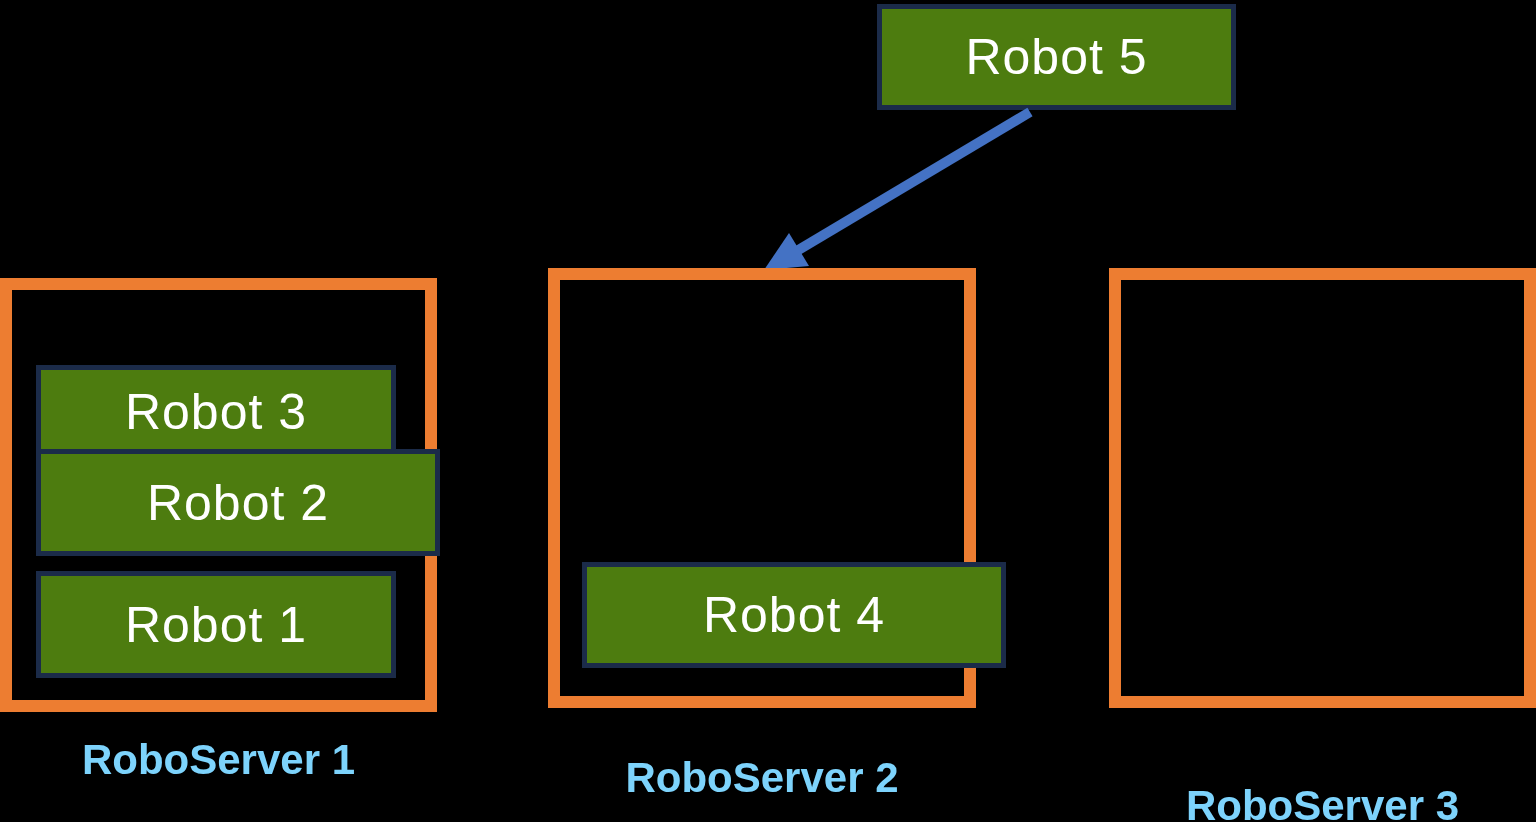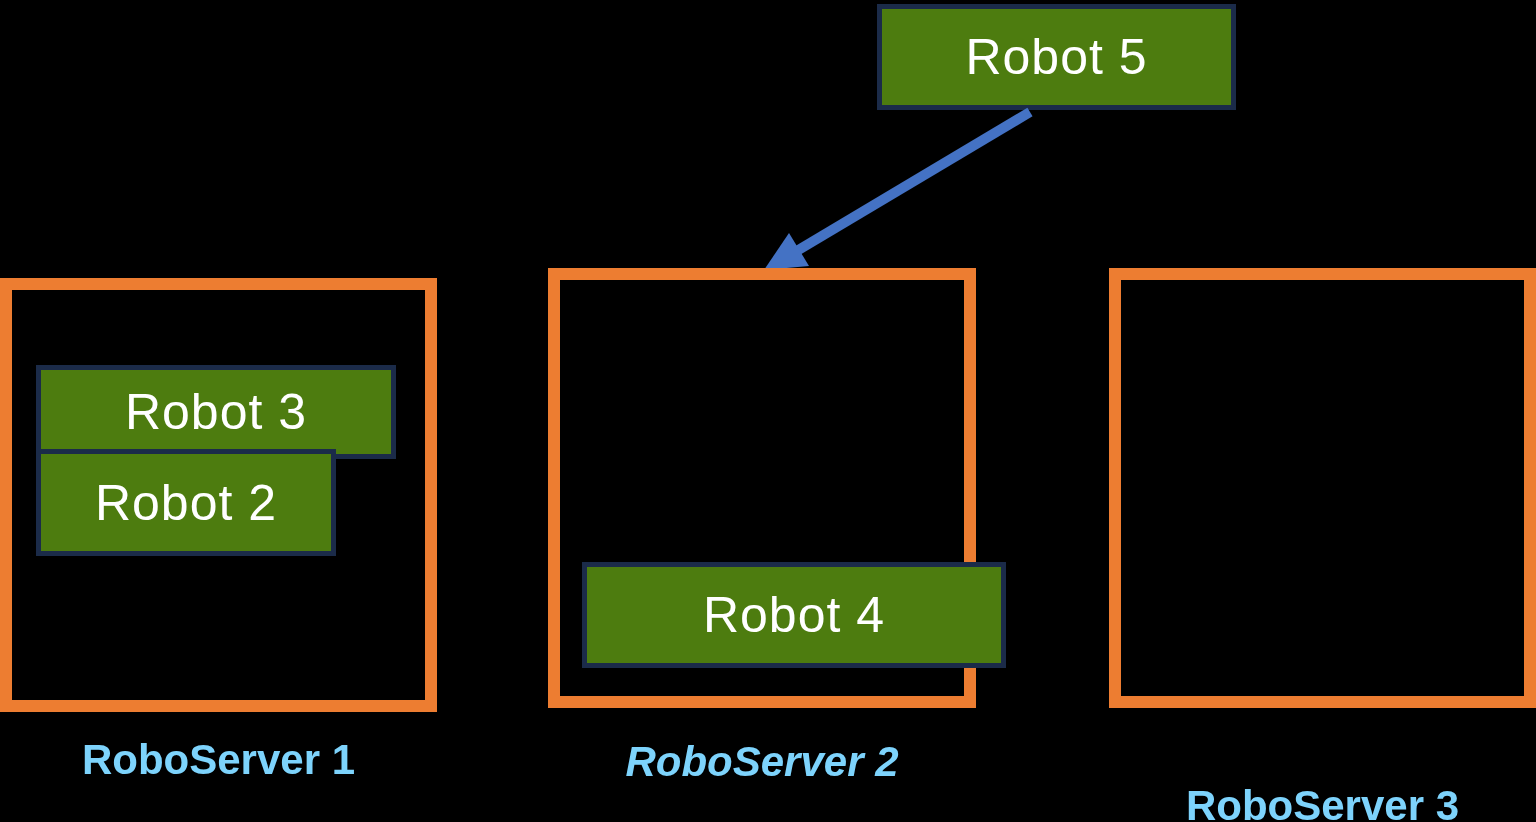--- a/index.html
+++ b/index.html
@@ -54,27 +54,27 @@
     width: 1536px;
     height: 822px;
     pointer-events: none;
   }
 
   
   #robot5   { left: 877px;  top: 4px;   width: 359px; height: 106px; }
 
   #server1  { left: 0px;    top: 278px; width: 437px; height: 434px; }
   #robot3   { left: 36px;   top: 317px; width: 360px; height: 94px; margin-top: 48px; }
-  #robot2   { left: 36px;   top: 449px; width: 300px; height: 107px; }
+  #robot2   { left: 36px;   top: 449px; width: 404px; height: 107px; }
   #robot1   { left: 36px;   top: 571px; width: 360px; height: 107px; }
   #label1   { left: 0px;    top: 736px; width: 437px; }
 
   #server2  { left: 548px;  top: 268px; width: 428px; height: 440px; }
   #robot4   { left: 582px;  top: 562px; width: 424px; height: 106px; }
-  #label2   { left: 548px;  top: 738px; width: 428px; font-style: italic; }
+  #label2   { left: 548px;  top: 754px; width: 428px; }
 
   #server3  { left: 1109px; top: 268px; width: 427px; height: 440px; }
   #label3   { left: 1109px; top: 738px; width: 427px; margin-top: 44px; }
 </style>
 </head>
 <body>
 
 <div class="canvas">
 
   <div class="robot-chip" id="robot5">
@@ -86,20 +86,23 @@
     <polygon points="764,270 789,233 809,266" fill="#4472c4"></polygon>
   </svg>
 
   <div class="server-box" id="server1"></div>
   <div class="robot-chip" id="robot3">
     <span class="robot-label">Robot 3</span>
   </div>
   <div class="robot-chip" id="robot2">
     <span class="robot-label">Robot 2</span>
   </div>
+  <div class="robot-chip" id="robot1">
+    <span class="robot-label">Robot 1</span>
+  </div>
   <div class="server-label" id="label1">RoboServer 1</div>
 
   <div class="server-box" id="server2"></div>
   <div class="robot-chip" id="robot4">
     <span class="robot-label">Robot 4</span>
   </div>
   <div class="server-label" id="label2">RoboServer 2</div>
 
   <div class="server-box" id="server3"></div>
   <div class="server-label" id="label3">RoboServer 3</div>

